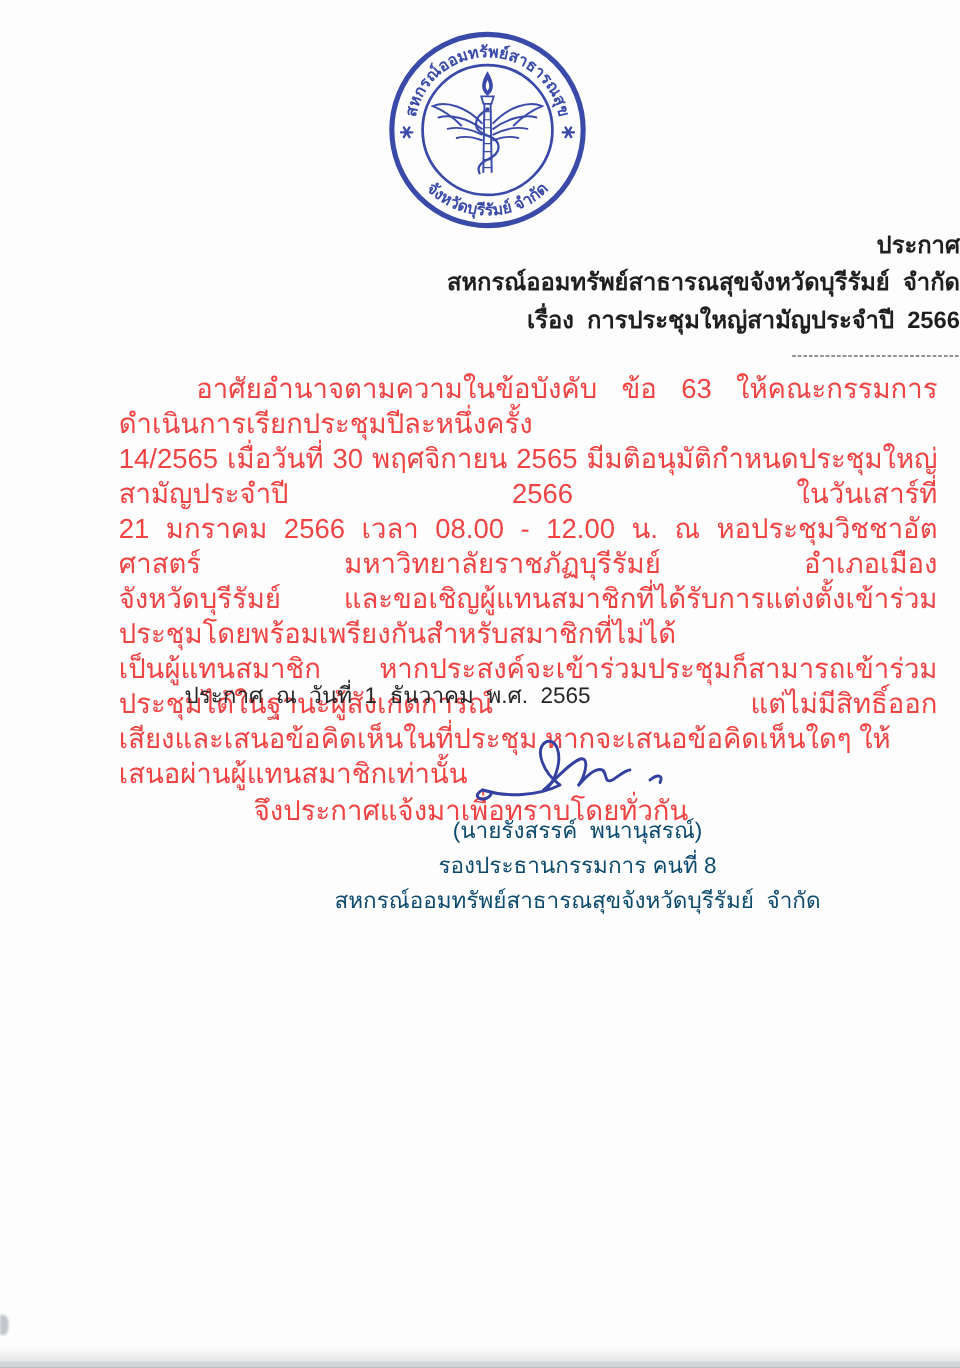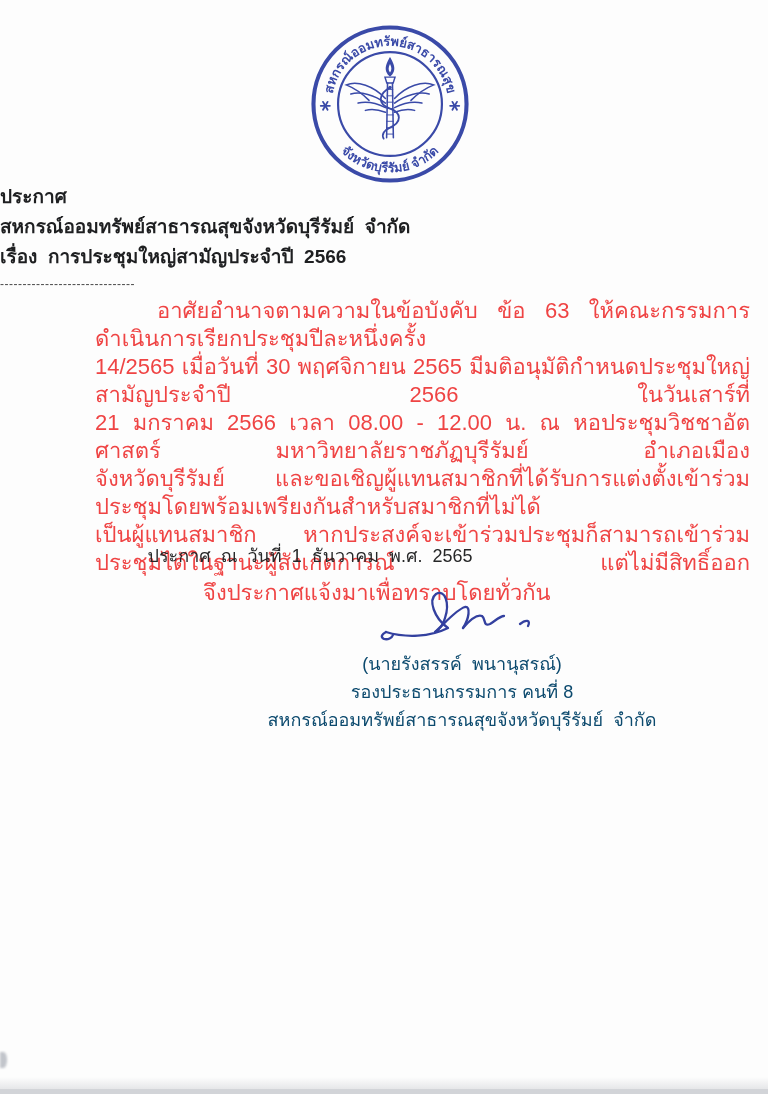--- a/index.html
+++ b/index.html
@@ -21,21 +21,21 @@
     width: 164px;
     height: 164px;
   }
   .seal svg { width: 100%; height: 100%; }
   
   .header {
     position: absolute;
     top: 182px;
     left: 0;
     width: 768px;
-    text-align: left;
+    text-align: right;
     font-weight: 700;
     font-size: 19px;
     line-height: 30px;
     color: #1e1f21;
   }
   .pre { white-space: pre-wrap; }
   .divider {
     font-weight: 400;
     font-size: 12px;
     line-height: 18px;
@@ -164,20 +164,21 @@
     <div class="pre">เรื่อง  การประชุมใหญ่สามัญประจำปี  2566</div>
     <div class="divider">------------------------------</div>
   </div>
 
   <div class="bodytext">
     <div class="line j first">อาศัยอำนาจตามความในข้อบังคับ ข้อ 63 ให้คณะกรรมการดำเนินการเรียกประชุมปีละหนึ่งครั้ง</div>
     <div class="line j">14/2565 เมื่อวันที่ 30 พฤศจิกายน 2565 มีมติอนุมัติกำหนดประชุมใหญ่สามัญประจำปี 2566 ในวันเสาร์ที่</div>
     <div class="line j">21 มกราคม 2566 เวลา 08.00 - 12.00 น. ณ หอประชุมวิชชาอัตศาสตร์ มหาวิทยาลัยราชภัฏบุรีรัมย์ อำเภอเมือง</div>
     <div class="line j">จังหวัดบุรีรัมย์ และขอเชิญผู้แทนสมาชิกที่ได้รับการแต่งตั้งเข้าร่วมประชุมโดยพร้อมเพรียงกันสำหรับสมาชิกที่ไม่ได้</div>
     <div class="line j">เป็นผู้แทนสมาชิก หากประสงค์จะเข้าร่วมประชุมก็สามารถเข้าร่วมประชุมได้ในฐานะผู้สังเกตการณ์ แต่ไม่มีสิทธิ์ออก</div>
+    <div class="line">เสียงและเสนอข้อคิดเห็นในที่ประชุม  หากจะเสนอข้อคิดเห็นใดๆ  ให้เสนอผ่านผู้แทนสมาชิกเท่านั้น</div>
     <div class="closing">จึงประกาศแจ้งมาเพื่อทราบโดยทั่วกัน</div>
   </div>
 
   <div class="dateline pre">ประกาศ  ณ  วันที่  1  ธันวาคม  พ.ศ.  2565</div>
 
   <div class="sigblock">
     <svg class="sigimage" viewBox="0 0 180 62">
       <g stroke="#33409f" stroke-width="2.3" fill="none" stroke-linecap="round" stroke-linejoin="round">
         <path d="M14 46 C34 52 58 51 76 42 C62 32 56 14 64 8 C73 3 78 17 73 32 C71 39 67 44 63 46"></path>
         <path d="M63 46 C73 37 85 23 93 21 C99 20 97 33 91 42"></path>

